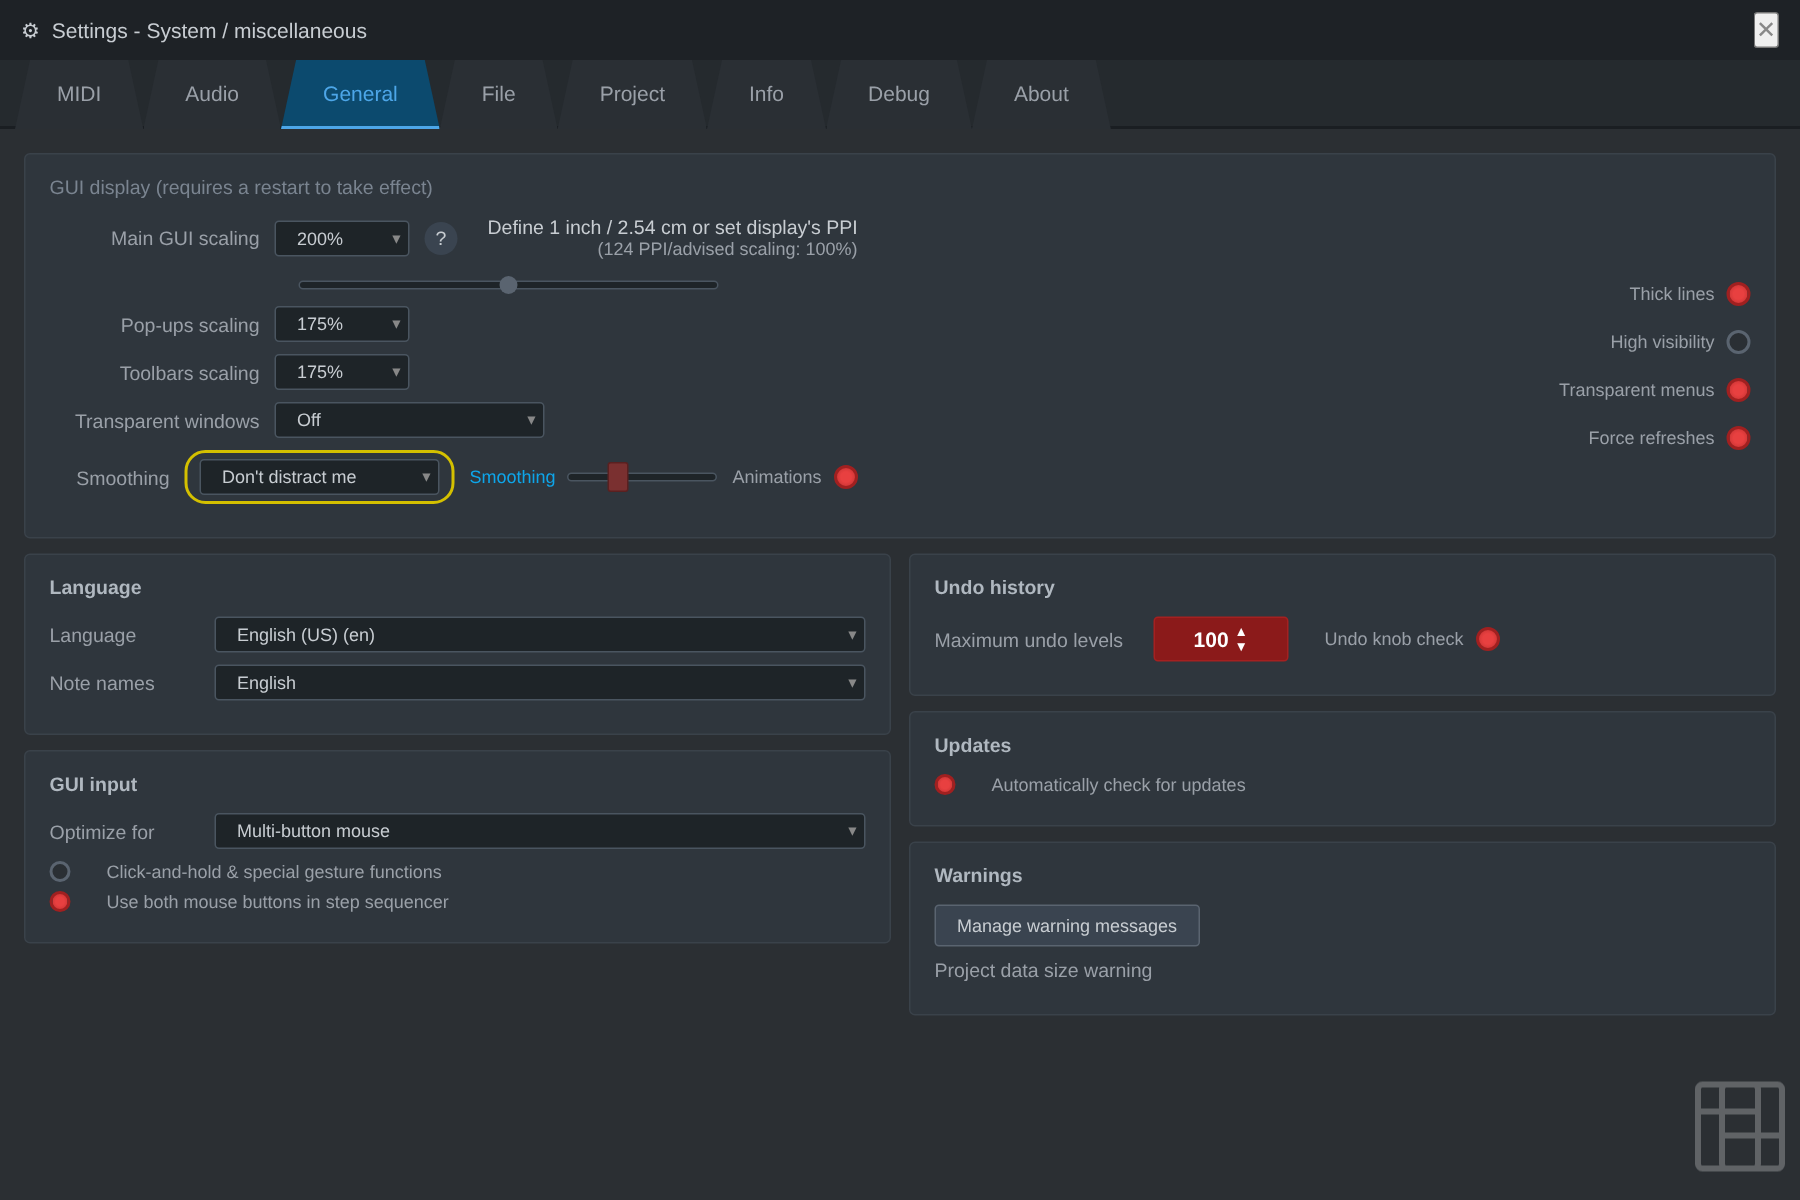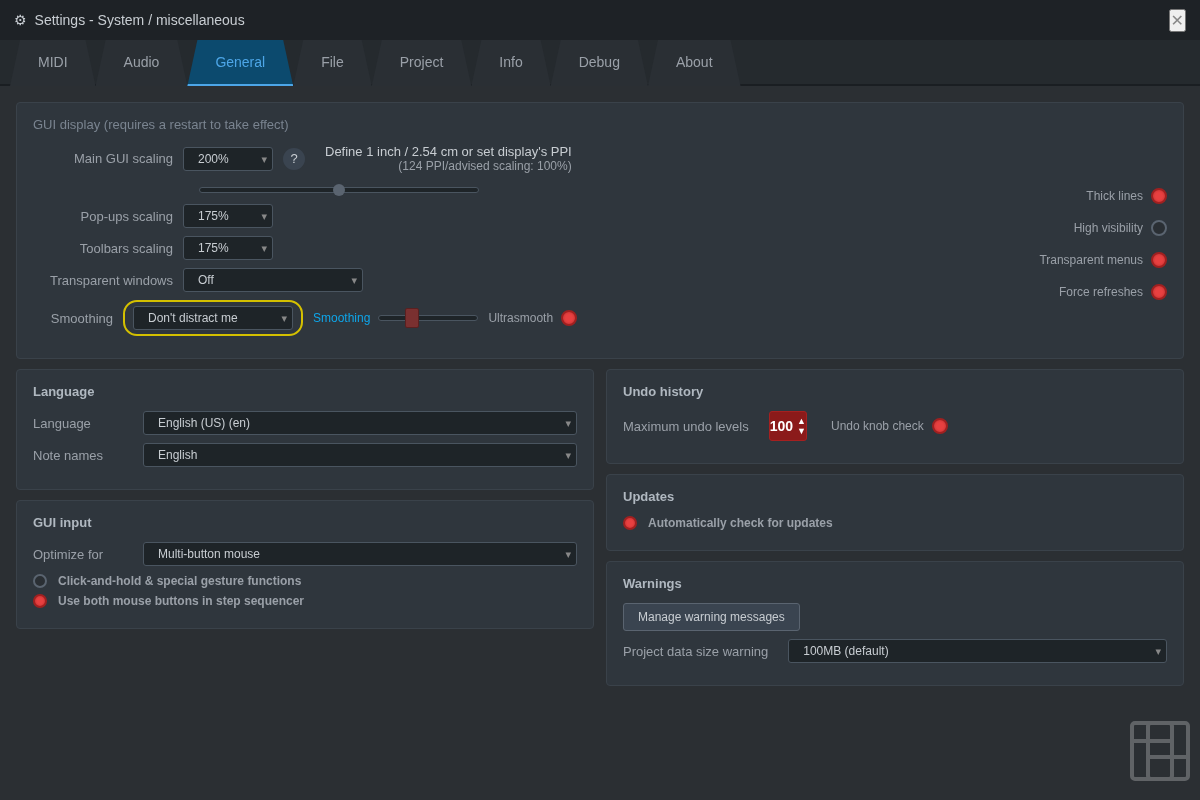--- a/index.html
+++ b/index.html
@@ -240,37 +240,36 @@
     }
     .col {
       flex: 1;
     }
     .undo-level-box {
       background: #8b1a1a;
       border: 1px solid #a52020;
       color: #fff;
       font-weight: bold;
       font-size: 14px;
-      padding: 4px 0;
+      padding: 4px 26px;
       border-radius: 3px;
       display: inline-flex;
       align-items: center;
       gap: 4px;
     }
     .undo-level-arrows {
       display: flex;
       flex-direction: column;
       font-size: 9px;
     }
     .radio-row {
       display: flex;
       align-items: flex-end;
-      gap: 11px;
+      gap: 24px;
       margin-bottom: 6px;
-      font-weight: bold;
     }
     .radio-small {
       width: 14px;
       height: 14px;
       border-radius: 50%;
       border: 2px solid #5a6470;
       display: inline-flex;
       align-items: center;
       justify-content: center;
       cursor: pointer;
@@ -400,21 +399,21 @@
                 <option>All animations</option>
                 <option>No animations</option>
               </select>
             </div>
           </div>
           <div class="smoothing-row">
             <span style="color:#0ea5e9;font-size:12px;">Smoothing</span>
             <input type="range" class="smoothing-slider" value="30" min="0" max="100" style="">
           </div>
           <div class="toggle-row">
-            <span style="color:#9aa0a8;font-size:12px;">Ultrasmooth</span>
+            <span style="color:#9aa0a8;font-size:12px;">Animations</span>
             <div class="radio-circle active"></div>
           </div>
         </div>
 
       </div>
 
       <div class="gui-right">
         <div class="toggle-row">
           <span class="toggle-label">Thick lines</span>
           <div class="radio-circle active"></div>
@@ -511,27 +510,20 @@
         </div>
       </div>
 
       <div class="section">
         <div class="section-title">Warnings</div>
         <div class="form-row" style="justify-content:flex-start;">
           <button class="btn-manage">Manage warning messages</button>
         </div>
         <div class="form-row">
           <span style="color:#9aa0a8;margin-right:10px;">Project data size warning</span>
-          <div class="select-wrapper" style="flex:1;">
-            <select style="width:100%;min-width:150px;">
-              <option>100MB (default)</option>
-              <option>50MB</option>
-              <option>200MB</option>
-            </select>
-          </div>
         </div>
       </div>
 
     </div>
   </div>
 </div>
 
 <div class="watermark" style="position:fixed;bottom:10px;right:10px;opacity:0.25;font-size:56px;font-weight:bold;color:#fff;">
   <svg width="60" height="60" viewBox="0 0 60 60">
     <rect x="2" y="2" width="40" height="56" rx="3" fill="none" stroke="#fff" stroke-width="4"></rect>

